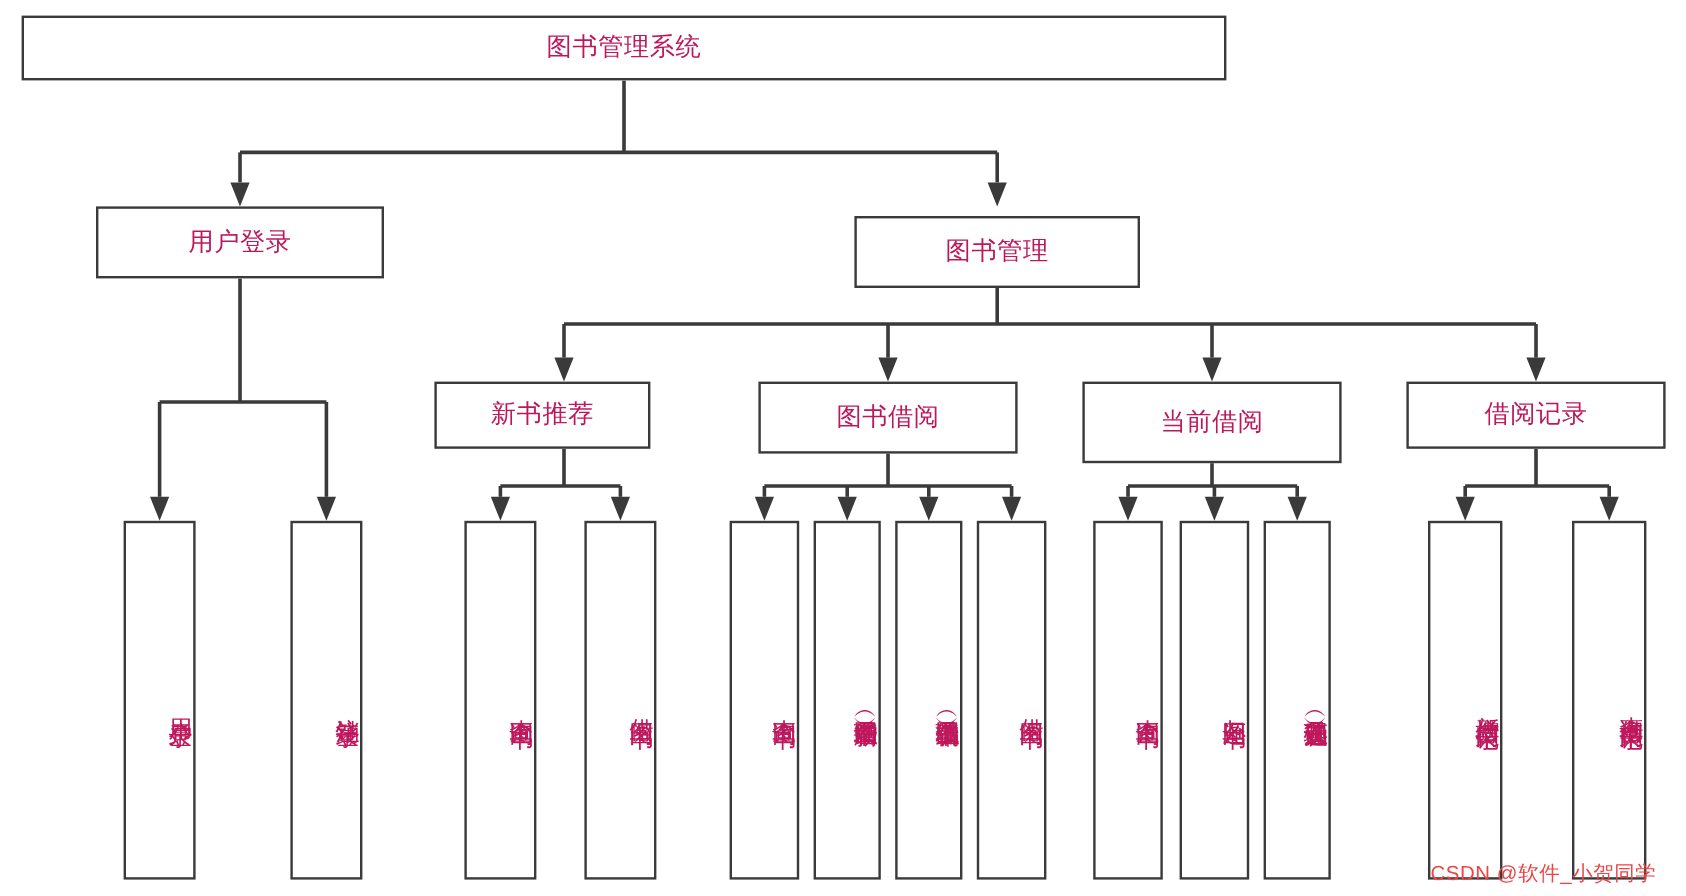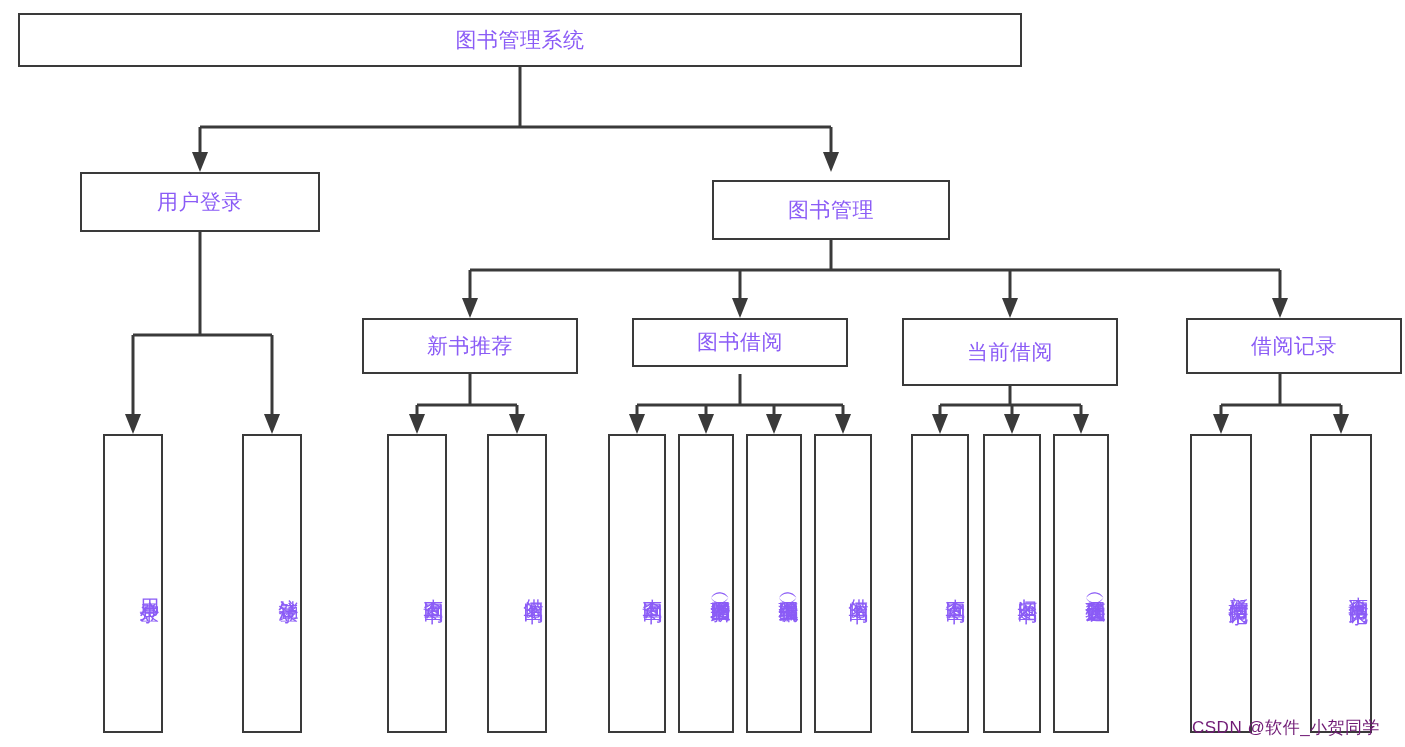--- a/index.html
+++ b/index.html
@@ -27,21 +27,21 @@
     pointer-events: none;
   }
   .node {
     position: absolute;
     box-sizing: border-box;
     border: 2px solid #3a3a3a;
     background: #ffffff;
     display: flex;
     align-items: center;
     justify-content: center;
-    color: #8b5cf6;
+    color: #be185d;
     font-size: 21px;
     line-height: 1.18;
     letter-spacing: 0.5px;
     z-index: 2;
   }
   .node.horiz {
     text-align: center;
   }
   .node.vert {
     writing-mode: vertical-rl;
@@ -121,32 +121,32 @@
       <line x1="1221" y1="405" x2="1341" y2="405" stroke="#3a3a3a" stroke-width="3"></line>
       <line x1="1221" y1="405" x2="1221" y2="414" stroke="#3a3a3a" stroke-width="3"></line>
       <path d="M 1213 414 L 1229 414 L 1221 434 Z" fill="#3a3a3a"></path>
       <line x1="1341" y1="405" x2="1341" y2="414" stroke="#3a3a3a" stroke-width="3"></line>
       <path d="M 1333 414 L 1349 414 L 1341 434 Z" fill="#3a3a3a"></path>
     </svg>
   <div id="nodes">
       <div class="node horiz" style="left: 18px; top: 13px; width: 1004px; height: 54px;">图书管理系统</div>
       <div class="node horiz" style="left: 80px; top: 172px; width: 240px; height: 60px;">用户登录</div>
       <div class="node horiz" style="left: 712px; top: 180px; width: 238px; height: 60px;">图书管理</div>
-      <div class="node horiz" style="left: 362px; top: 318px; width: 216px; height: 56px;">新书推荐</div>
-      <div class="node horiz" style="left: 632px; top: 318px; width: 216px; height: 49px;">图书借阅</div>
+      <div class="node horiz" style="left: 362px; top: 318px; width: 180px; height: 56px;">新书推荐</div>
+      <div class="node horiz" style="left: 632px; top: 318px; width: 216px; height: 60px;">图书借阅</div>
       <div class="node horiz" style="left: 902px; top: 318px; width: 216px; height: 68px;">当前借阅</div>
-      <div class="node horiz" style="left: 1172px; top: 318px; width: 216px; height: 56px; margin-left: 14px;">借阅记录</div>
+      <div class="node horiz" style="left: 1172px; top: 318px; width: 216px; height: 56px;">借阅记录</div>
       <div class="node vert" style="left: 103px; top: 434px; width: 60px; height: 299px;">用户登录</div>
       <div class="node vert" style="left: 242px; top: 434px; width: 60px; height: 299px;">注销登录</div>
       <div class="node vert" style="left: 387px; top: 434px; width: 60px; height: 299px;">查询图书</div>
       <div class="node vert" style="left: 487px; top: 434px; width: 60px; height: 299px;">借阅图书</div>
       <div class="node vert" style="left: 608px; top: 434px; width: 58px; height: 299px;">查询图书</div>
       <div class="node vert tall" style="left: 678px; top: 434px; width: 56px; height: 299px;">新增图书（管理员）</div>
       <div class="node vert tall" style="left: 746px; top: 434px; width: 56px; height: 299px;">编辑图书（管理员）</div>
       <div class="node vert" style="left: 814px; top: 434px; width: 58px; height: 299px;">借阅图书</div>
       <div class="node vert" style="left: 911px; top: 434px; width: 58px; height: 299px;">查询图书</div>
       <div class="node vert" style="left: 983px; top: 434px; width: 58px; height: 299px;">归还图书</div>
       <div class="node vert tall" style="left: 1053px; top: 434px; width: 56px; height: 299px;">确认归还（管理员）</div>
       <div class="node vert" style="left: 1190px; top: 434px; width: 62px; height: 299px;">新增借阅记录</div>
       <div class="node vert" style="left: 1310px; top: 434px; width: 62px; height: 299px;">查询借阅记录</div>
     </div>
-  <div class="watermark" style="left: 1192px; top: 716px; color: #701a75;">CSDN @软件_小贺同学</div>
+  <div class="watermark" style="left: 1192px; top: 716px; color: #ef4444;">CSDN @软件_小贺同学</div>
 </div>
 
 </body></html>

